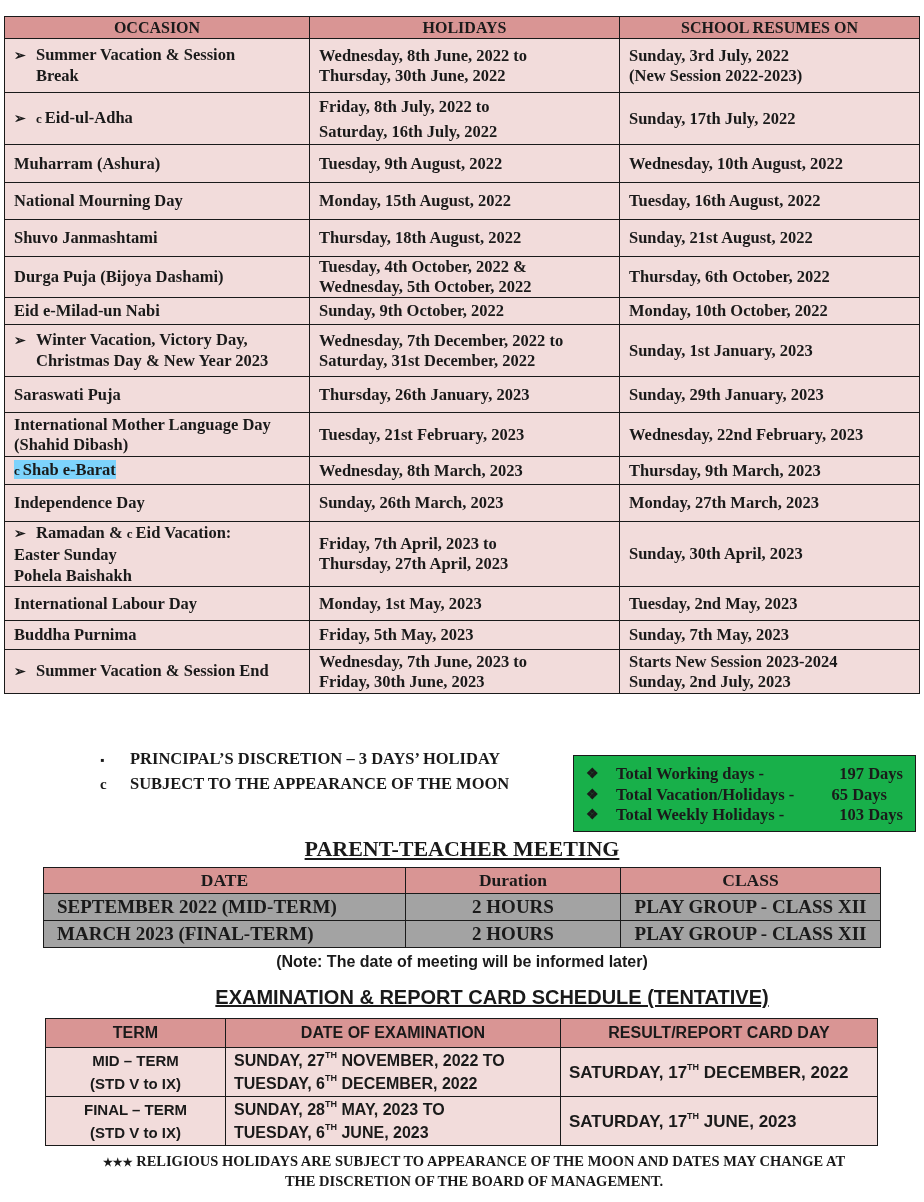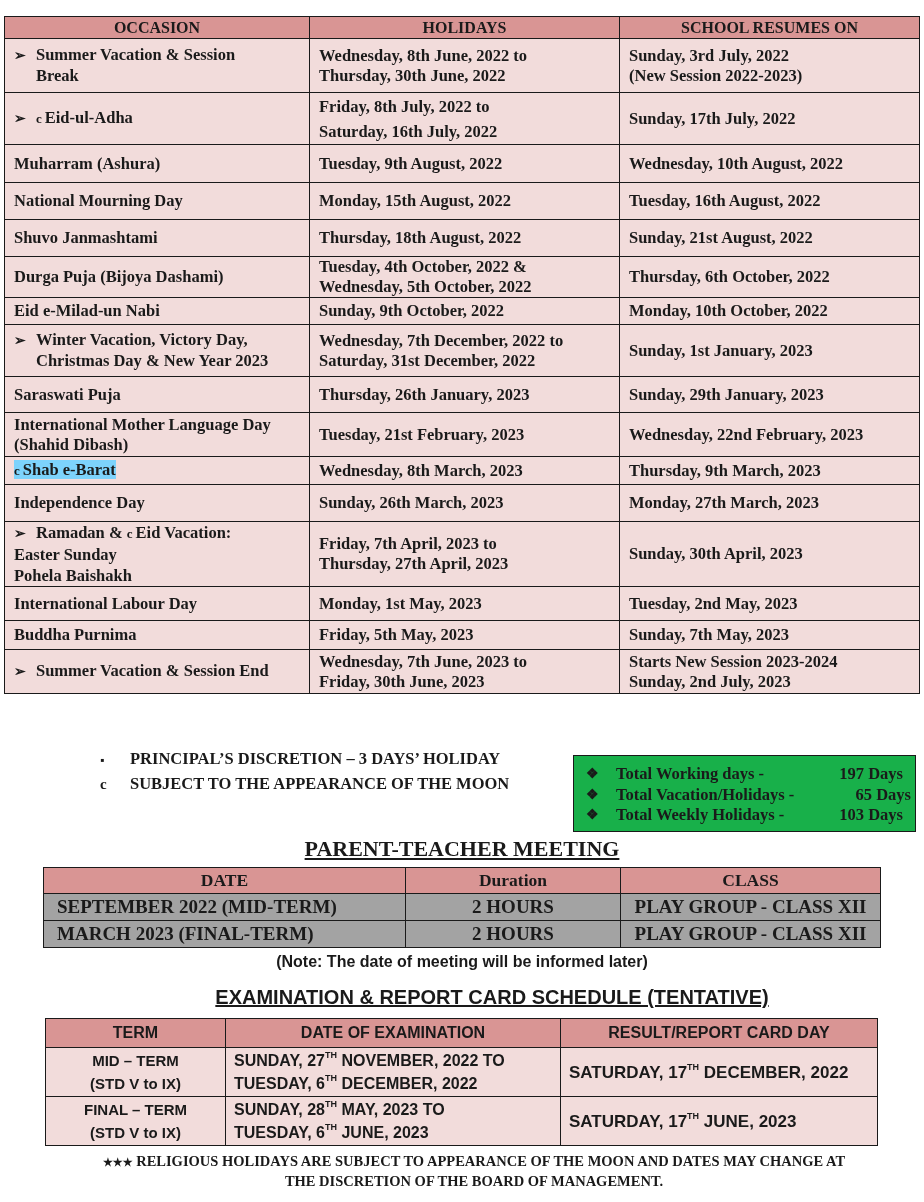--- a/index.html
+++ b/index.html
@@ -166,21 +166,21 @@
 
 <div class="summary">
   <div class="row">
     <span class="dia">❖</span>
     <span class="lbl">Total Working days -</span>
     <span class="val">197 Days</span>
   </div>
   <div class="row">
     <span class="dia">❖</span>
     <span class="lbl">Total Vacation/Holidays -</span>
-    <span class="val" style="padding-right:4px">65 Days</span>
+    <span class="val" style="padding-right:28px">65 Days</span>
   </div>
   <div class="row">
     <span class="dia">❖</span>
     <span class="lbl">Total Weekly Holidays -</span>
     <span class="val">103 Days</span>
   </div>
 </div>
 
 <div class="ptm-title">PARENT-TEACHER MEETING</div>
 <table class="ptm">

